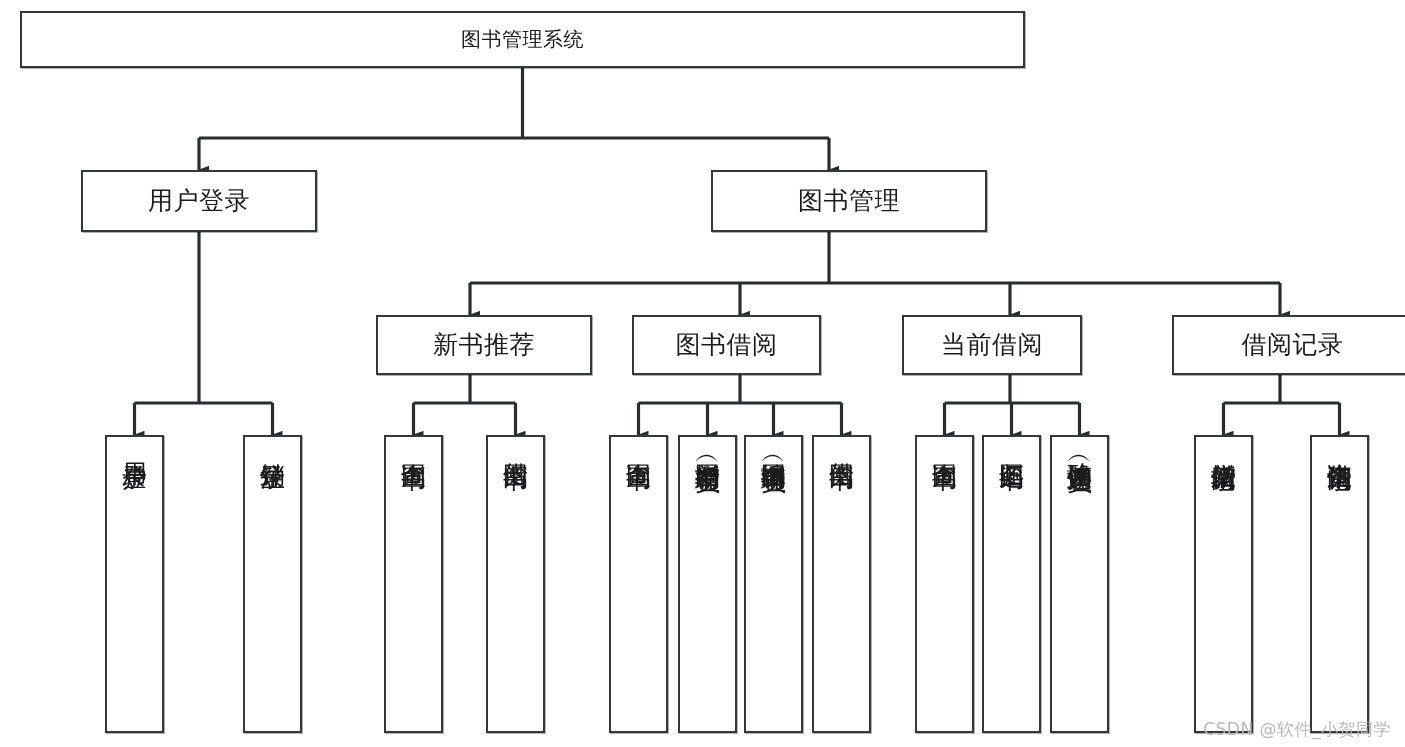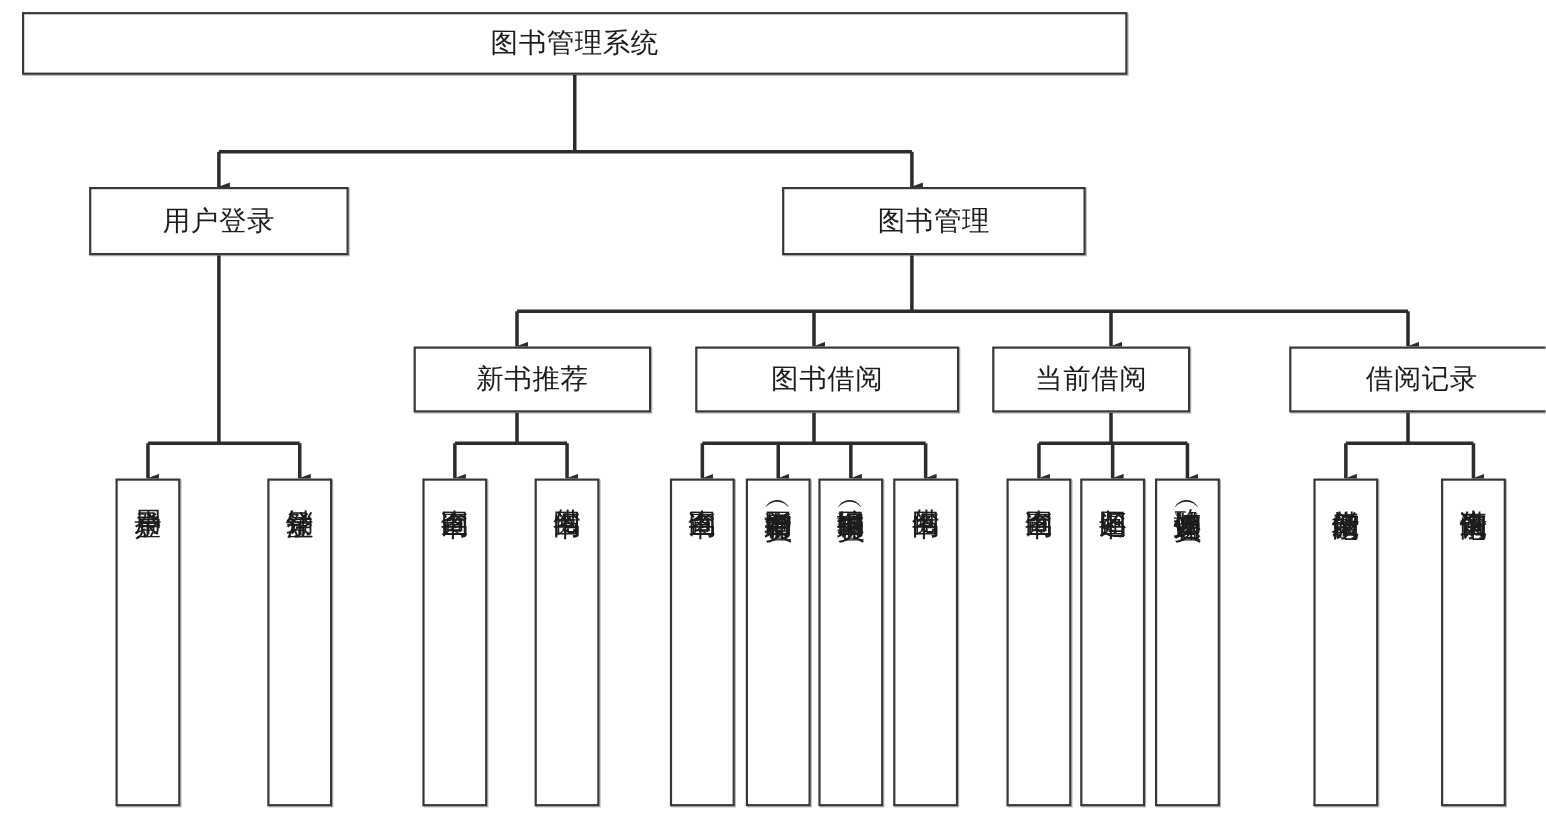--- a/index.html
+++ b/index.html
@@ -40,21 +40,21 @@
     color: #1c1c1e;
     text-align: center;
     line-height: 1.06;
     white-space: pre;
     letter-spacing: 0.5px;
   }
   .node-horizontal .node-label {
     font-size: 25px;
   }
   .node-root .node-label {
-    font-size: 25px;
+    font-size: 20px;
     text-align: center;
   }
   .node-vertical {
     align-items: flex-start;
     padding-top: 6px;
   }
   .node-vertical .node-label {
     writing-mode: vertical-rl;
     text-orientation: upright;
     font-size: 25px;
@@ -128,21 +128,21 @@
       </div>
       <div class="node-box node-horizontal" style="left: 81px; top: 170px; width: 236px; height: 62px;">
         <span class="node-label">用户登录</span>
       </div>
       <div class="node-box node-horizontal" style="left: 711px; top: 170px; width: 276px; height: 62px;">
         <span class="node-label">图书管理</span>
       </div>
       <div class="node-box node-horizontal" style="left: 376px; top: 315px; width: 216px; height: 60px;">
         <span class="node-label">新书推荐</span>
       </div>
-      <div class="node-box node-horizontal" style="left: 632px; top: 315px; width: 240px; height: 60px;">
+      <div class="node-box node-horizontal" style="left: 632px; top: 315px; width: 189px; height: 60px;">
         <span class="node-label">图书借阅</span>
       </div>
       <div class="node-box node-horizontal" style="left: 902px; top: 315px; width: 180px; height: 60px;">
         <span class="node-label">当前借阅</span>
       </div>
       <div class="node-box node-horizontal" style="left: 1172px; top: 315px; width: 241px; height: 60px;">
         <span class="node-label">借阅记录</span>
       </div>
       <div class="node-box node-vertical" style="left: 105px; top: 435px; width: 59px; height: 298px;">
         <span class="node-label">用户登录</span>
@@ -178,14 +178,15 @@
         <span class="node-label">确认归还（管理员）</span>
       </div>
       <div class="node-box node-vertical" style="left: 1194px; top: 435px; width: 59px; height: 298px;">
         <span class="node-label">新增借阅记录</span>
       </div>
       <div class="node-box node-vertical" style="left: 1310px; top: 435px; width: 59px; height: 298px;">
         <span class="node-label">查询借阅记录</span>
       </div>
     </div>
 
+  <div class="watermark">CSDN @软件_小贺同学</div>
 
 </div>
 
 </body></html>

